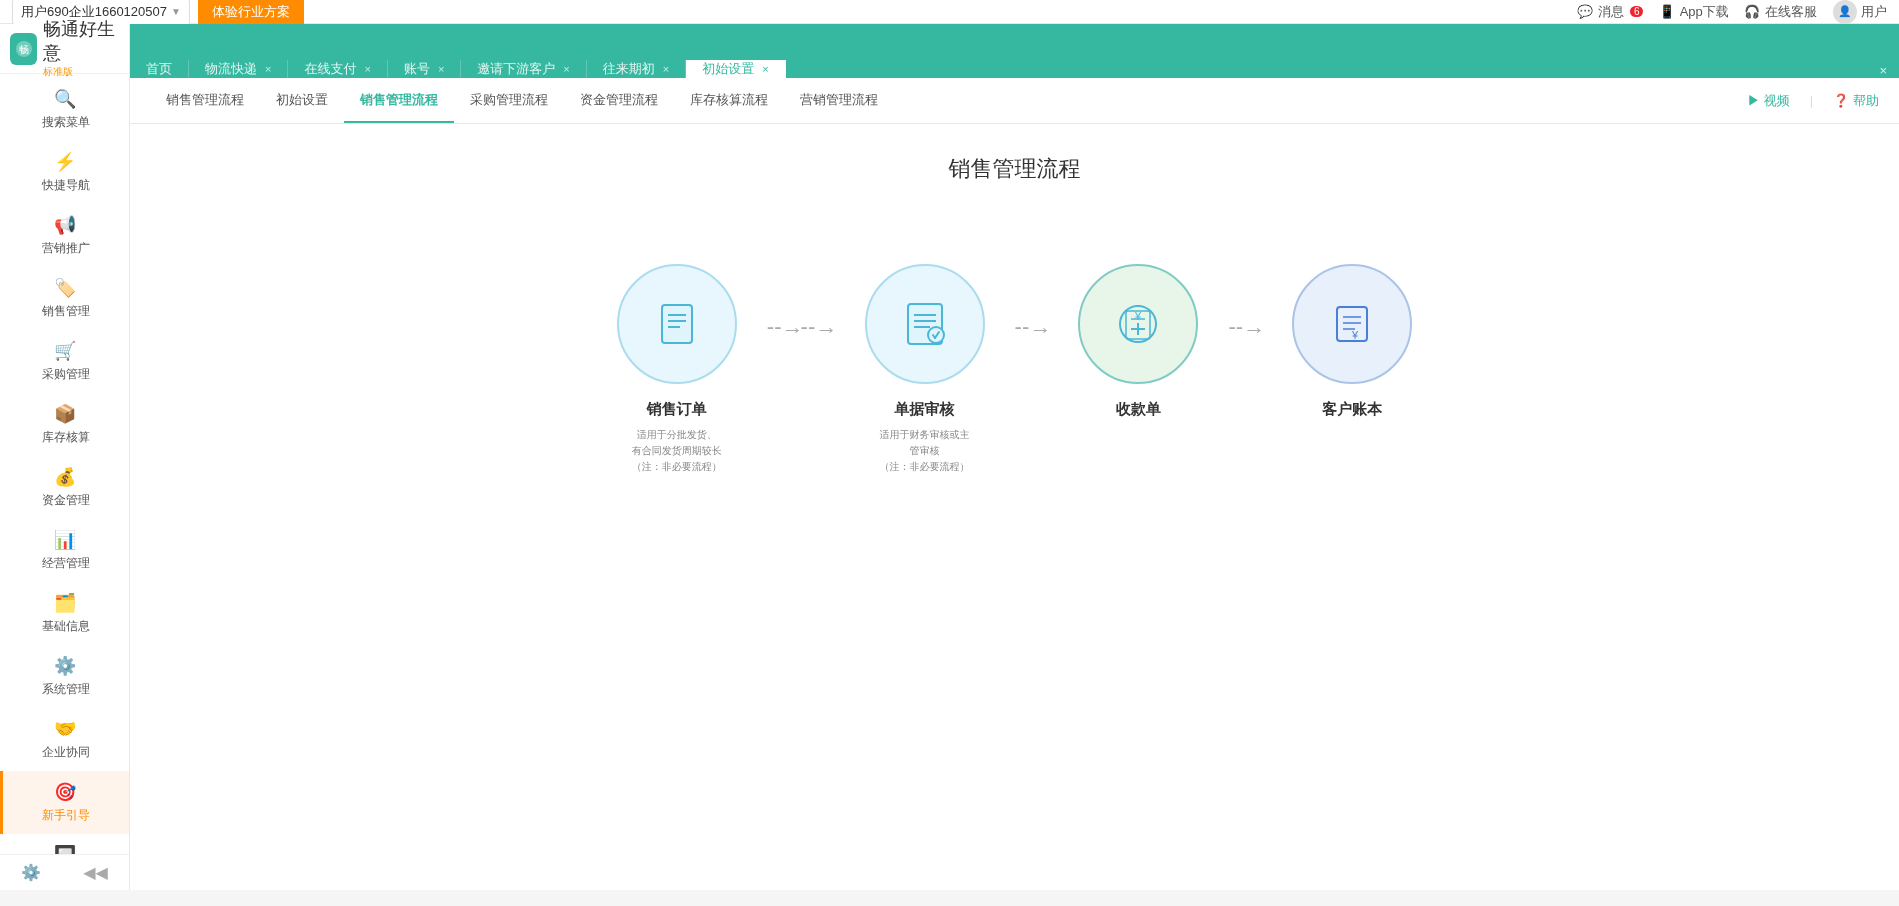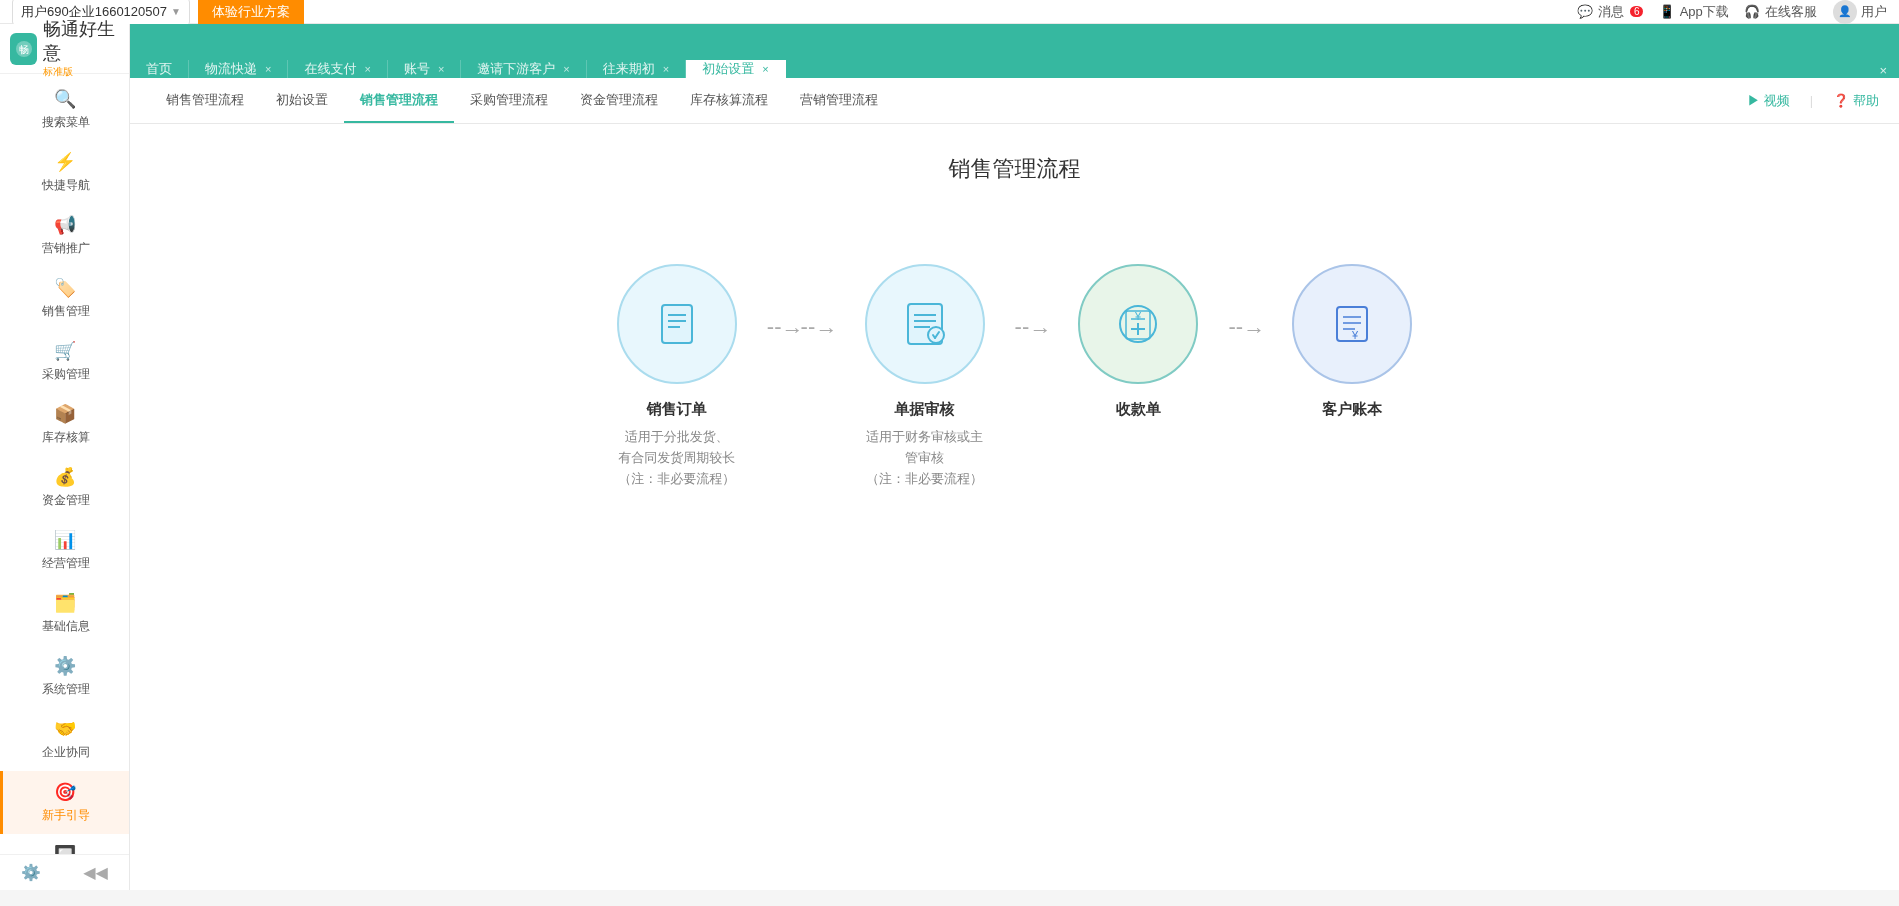--- a/index.html
+++ b/index.html
@@ -129,21 +129,21 @@
     }
     .flow-circle {
       width: 120px; height: 120px; border-radius: 50%;
       border: 2px solid #aadcee;
       background: #e8f7fd;
       display: flex; align-items: center; justify-content: center;
       margin-bottom: 16px;
     }
     .flow-circle svg { width: 50px; height: 50px; }
     .flow-label { font-size: 15px; color: #333; font-weight: bold; margin-bottom: 8px; text-align: center; }
-    .flow-desc { font-size: 13px; color: #888; text-align: center; line-height: 1.6; }
+    .flow-desc { font-size: 10px; color: #888; text-align: center; line-height: 1.6; }
 
     .flow-arrow {
       display: flex; align-items: center; padding-top: 50px;
       font-size: 22px; color: #aaa; letter-spacing: -3px;
     }
   </style>
 </head>
 <body>
 
 <div class="top-bar">

